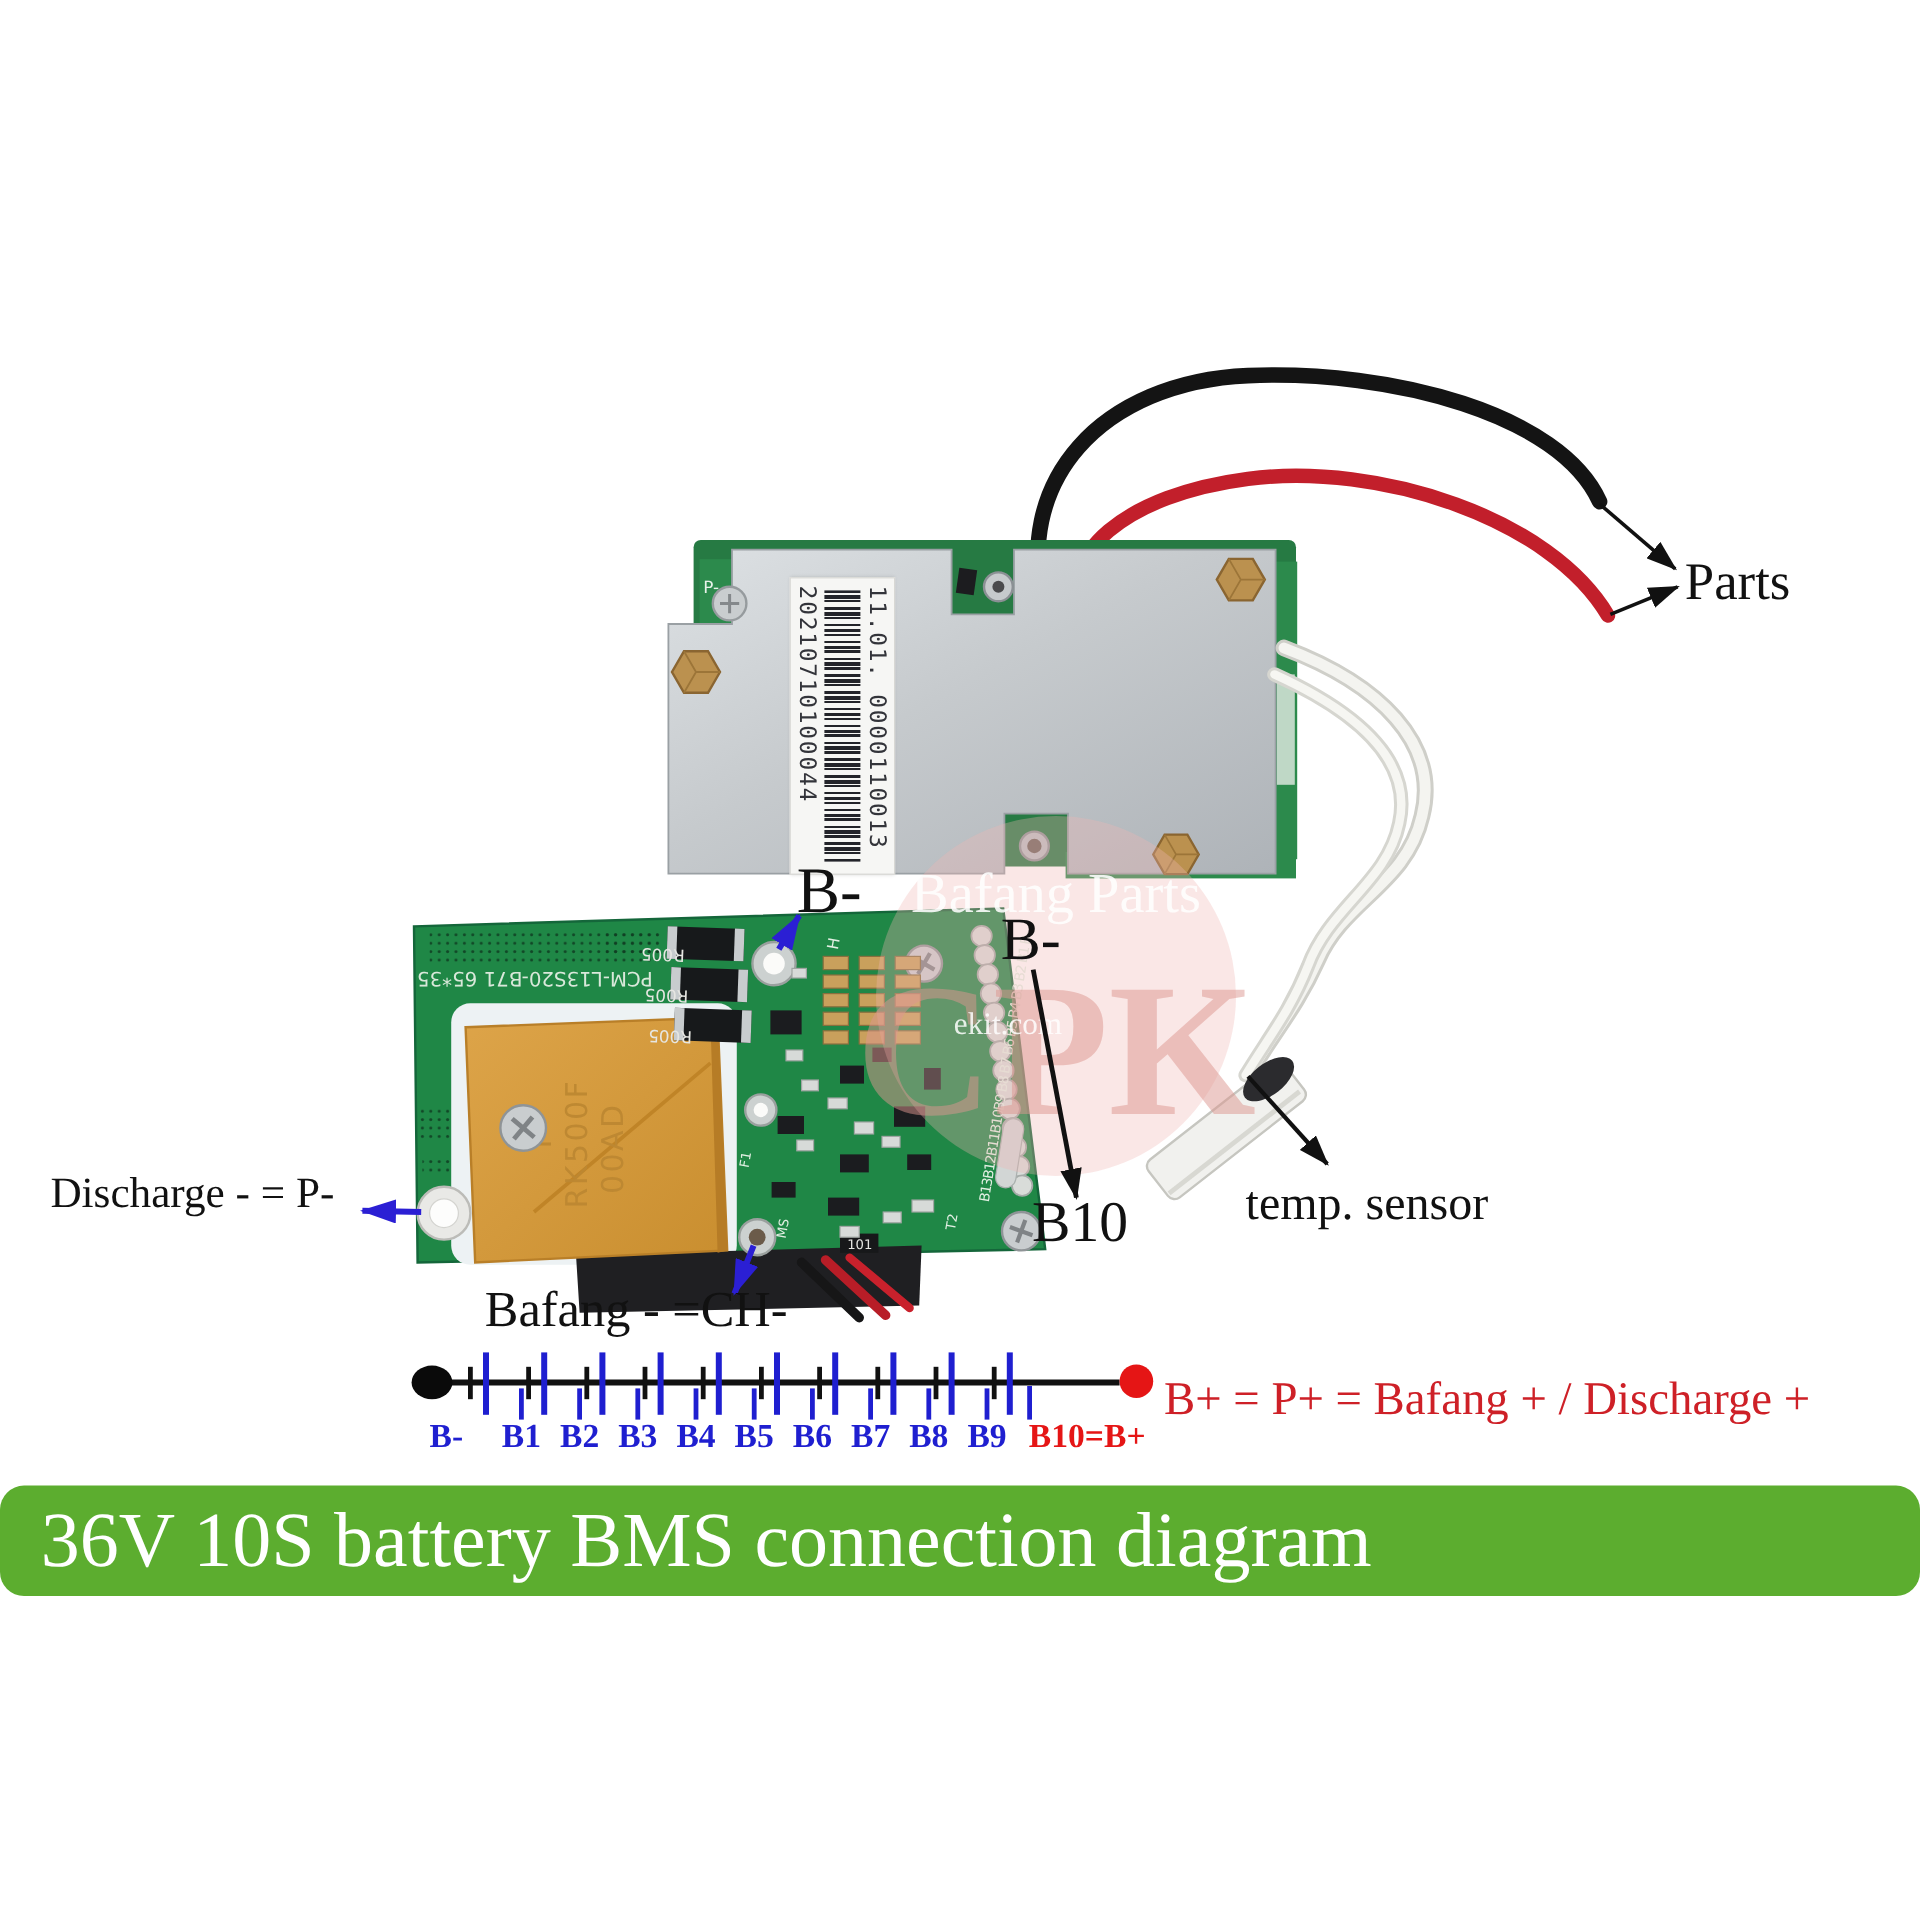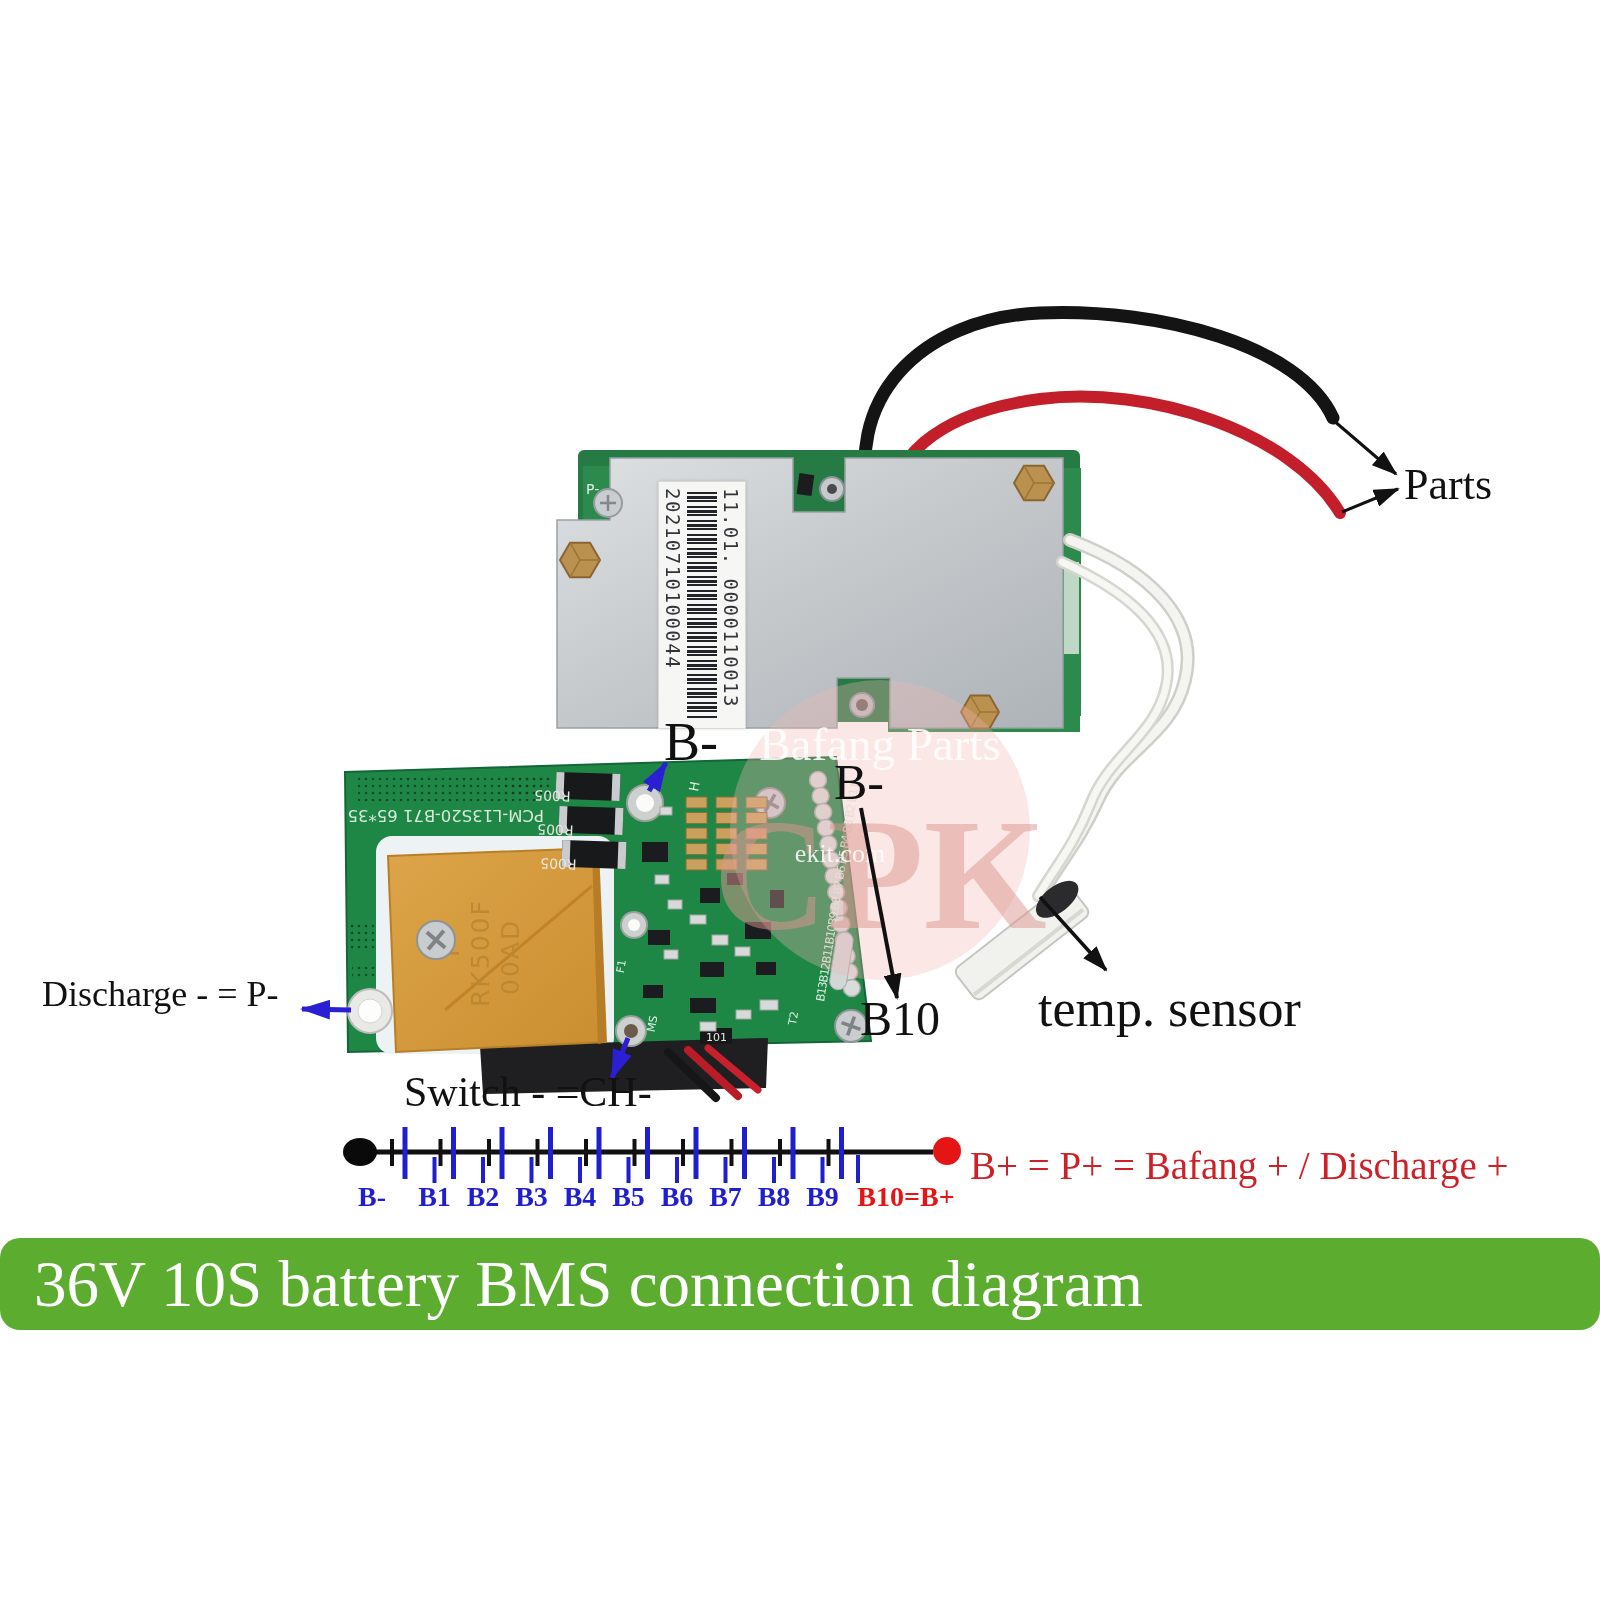--- a/index.html
+++ b/index.html
@@ -316,22 +316,22 @@
     <div class="num">11.01. 0000110013</div>
     <div class="barcode"></div>
     <div class="num">20210710100044</div>
   </div>
 </div>
 
 <div class="ann" style="left:664px;top:714px;font-size:54px;">B-</div>
 <div class="ann" style="left:834px;top:756px;font-size:50px;">B-</div>
 <div class="ann" style="left:860px;top:994px;font-size:48px;">B10</div>
 <div class="ann" style="left:42px;top:976px;font-size:36px;">Discharge - = P-</div>
-<div class="ann" style="left:404px;top:1070px;font-size:42px;">Switch - =CH-</div>
+<div class="ann" style="left:404px;top:1070px;font-size:42px;">Bafang - =CH-</div>
 <div class="ann" style="left:1404px;top:462px;font-size:44px;">Parts</div>
-<div class="ann" style="left:1038px;top:982px;font-size:52px;">temp. sensor</div>
+<div class="ann" style="left:1038px;top:982px;font-size:40px;">temp. sensor</div>
 <div class="ann red-ann" style="left:970px;top:1146px;font-size:39px;">B+ = P+ = Bafang + / Discharge +</div>
 
 <div id="banner" style="background: rgb(92, 173, 47);">
   <span>36V 10S battery BMS connection diagram</span>
 </div>
 
 </div>
 
 </body></html>

